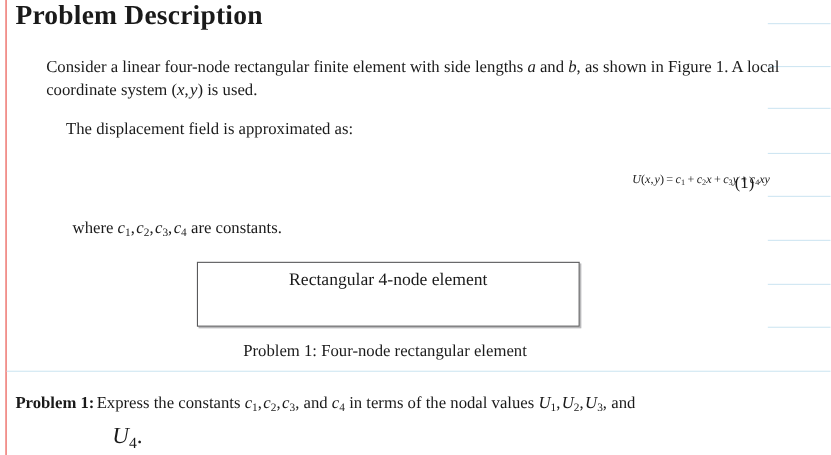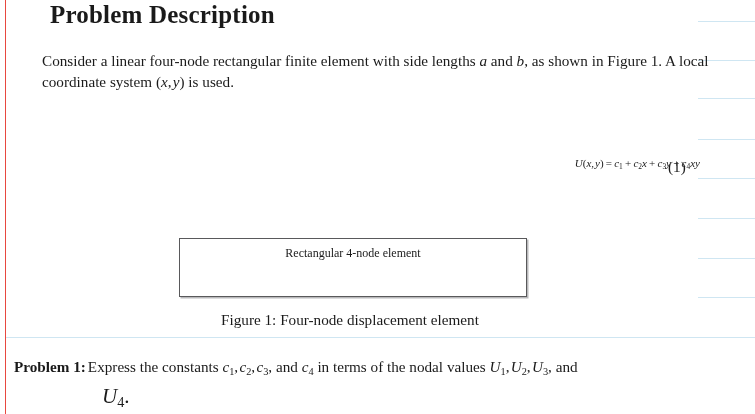--- a/index.html
+++ b/index.html
@@ -61,21 +61,20 @@
 
   .heading {
     position: absolute;
     left: 14px;
     top: 1px;
     font-size: 25px;
     font-weight: bold;
     letter-spacing: 0.2px;
     line-height: 1.15;
     white-space: nowrap;
-    margin-left: 36px;
   }
 
   .para {
     position: absolute;
     font-size: 15.2px;
     line-height: 21px;
     margin-left: 28px;
   }
 
   .para.p-intro {
@@ -147,21 +146,21 @@
     box-sizing: border-box;
     background: #ffffff;
     box-shadow: 1.5px 1.5px 0 0 #b9b9bb;
   }
 
   .figure-box-line {
     position: absolute;
     left: 0;
     right: 0;
     text-align: center;
-    font-size: 12px;
+    font-size: 16px;
     white-space: nowrap;
   }
 
   .figure-box-line.l1 { top: 7px; }
   .figure-box-line.l2 { top: 31px; }
 
   .figure-caption {
     position: absolute;
     left: 0;
     top: 311px;
@@ -210,31 +209,33 @@
   <div class="margin-rule short" style="top:297px;"></div>
 
   <div class="full-rule" style="top:337px;"></div>
 
   <div id="content">
 
     <div class="heading">Problem Description</div>
 
     <div class="para p-intro">Consider a linear four-node rectangular finite element with side lengths <span class="mi">a</span> and <span class="mi">b</span>, as shown in Figure 1. A local coordinate system (<span class="mi">x</span>, <span class="mi">y</span>) is used.</div>
 
+    <div class="para p-disp">The displacement field is approximated as:</div>
 
     <div class="eqline">
       <div class="eq-body"><span class="mi">U</span>(<span class="mi">x</span>, <span class="mi">y</span>)<span class="op">=</span><span class="mi">c<sub class="mn">1</sub></span><span class="op">+</span><span class="mi">c<sub class="mn">2</sub></span><span class="mi">x</span><span class="op">+</span><span class="mi">c<sub class="mn">3</sub></span><span class="mi">y</span><span class="op">+</span><span class="mi">c<sub class="mn">4</sub></span><span class="mi">x</span><span class="mi">y</span></div>
       <div class="eq-num">(1)</div>
     </div>
 
+    <div class="para p-where">where <span class="mi">c<sub class="mn">1</sub></span>, <span class="mi">c<sub class="mn">2</sub></span>, <span class="mi">c<sub class="mn">3</sub></span>, <span class="mi">c<sub class="mn">4</sub></span> are constants.</div>
 
     <div class="figure-box">
       <div class="figure-box-line l1">Rectangular 4-node element</div>
     </div>
 
-    <div class="figure-caption">Figure 1: Four-node displacement element</div>
+    <div class="figure-caption">Problem 1: Four-node rectangular element</div>
 
     <div class="problem"><span class="problem-label">Problem 1:</span>Express the constants <span class="mi">c<sub class="mn">1</sub></span>, <span class="mi">c<sub class="mn">2</sub></span>, <span class="mi">c<sub class="mn">3</sub></span>, and <span class="mi">c<sub class="mn">4</sub></span> in terms of the nodal values <span class="mi">U<sub class="mn">1</sub></span>, <span class="mi">U<sub class="mn">2</sub></span>, <span class="mi">U<sub class="mn">3</sub></span>, and</div>
 
     <div class="problem-cont"><span class="mi">U<sub class="mn">4</sub></span>.</div>
 
   </div>
 </div>
 
 </body></html>

